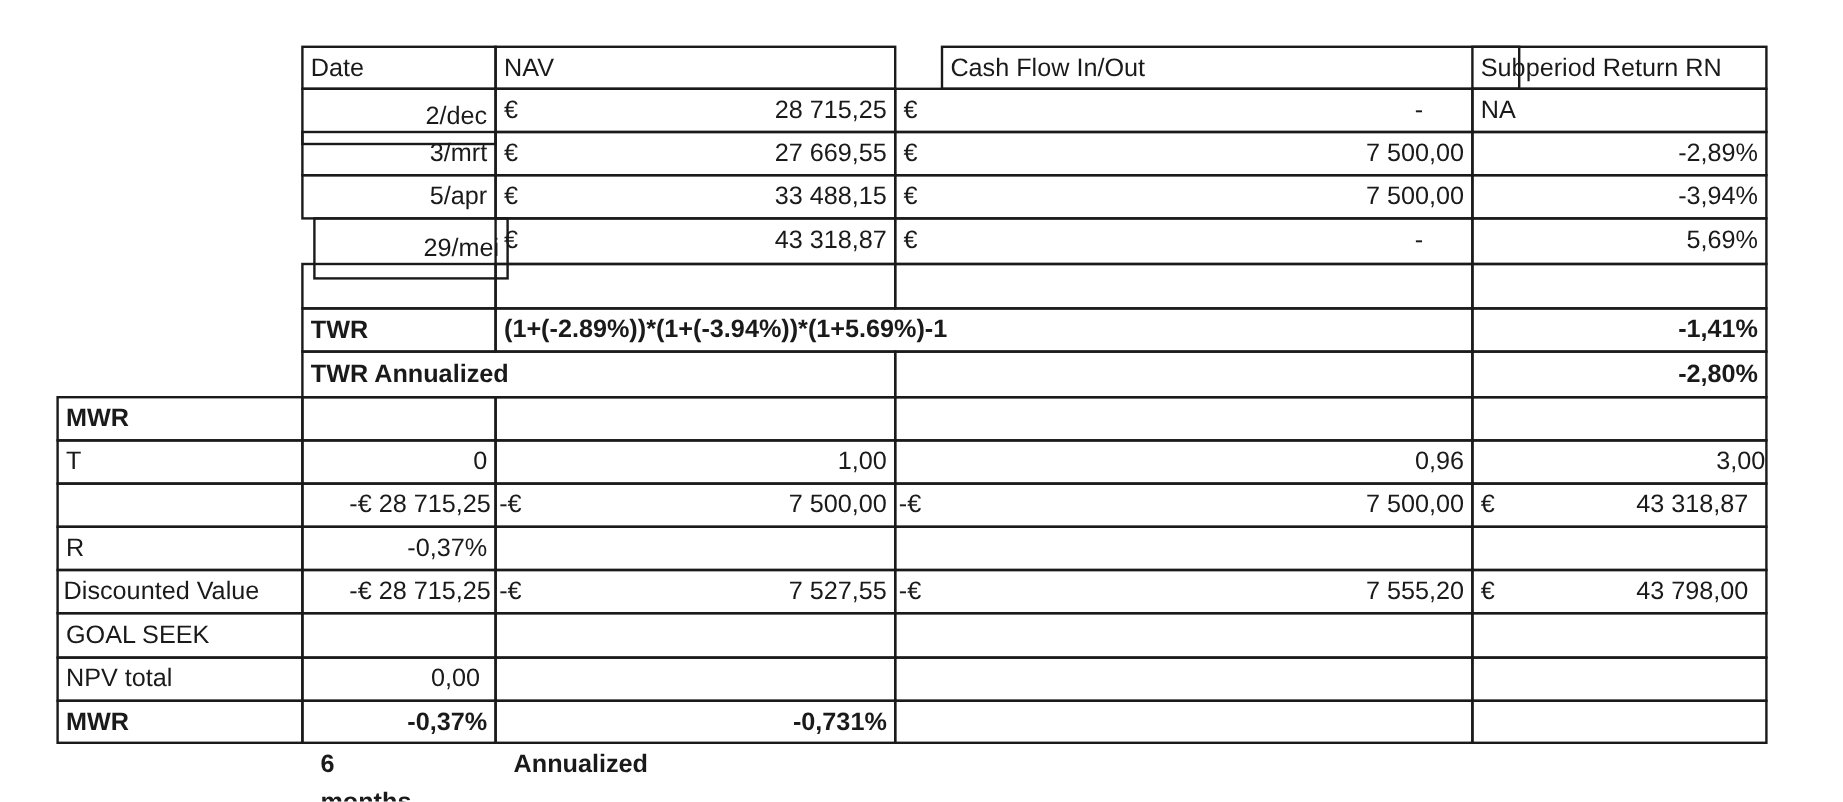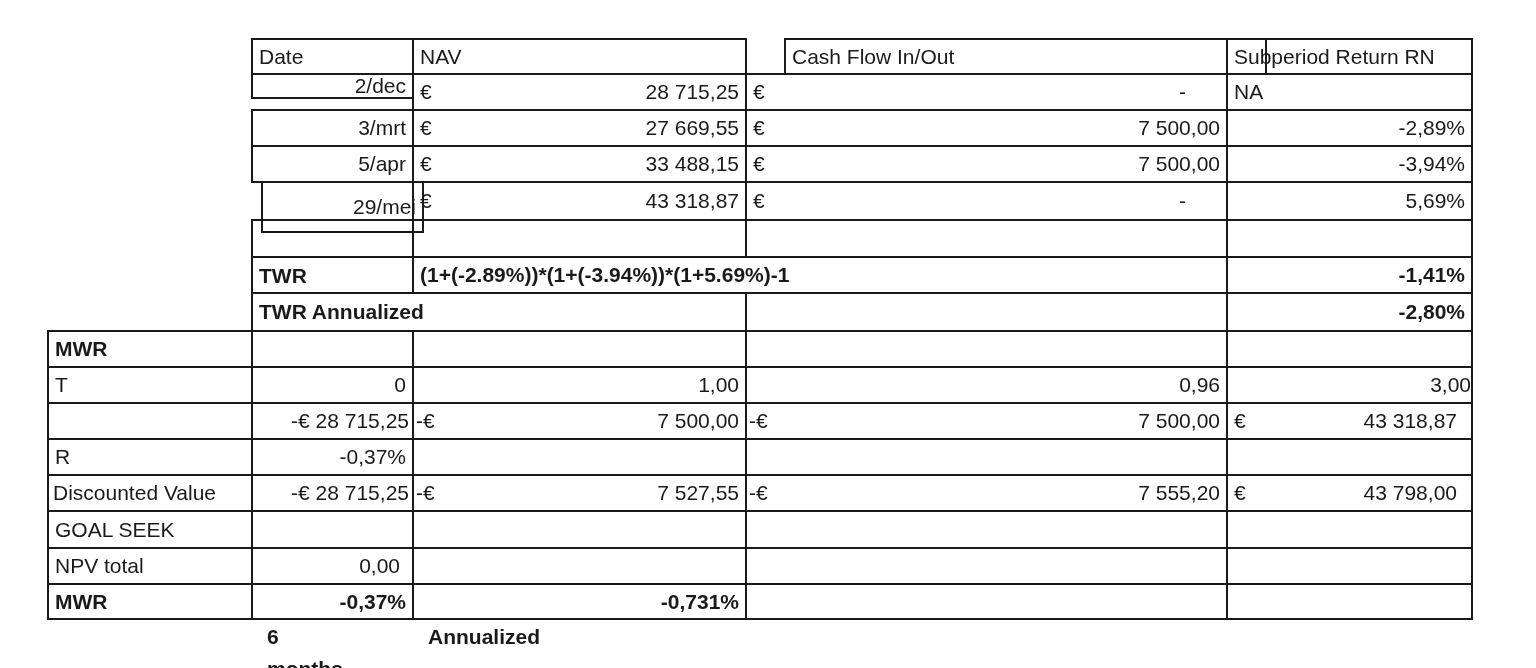--- a/index.html
+++ b/index.html
@@ -57,21 +57,21 @@
   <div class="cell" style="left:412px;top:38px;width:335px;height:37px;">
       <span>NAV</span>
     </div>
   <div class="cell" style="left:745px;top:38px;width:483px;height:37px;margin-left:39px;">
       <span>Cash Flow In/Out</span>
     </div>
   <div class="cell" style="left:1226px;top:38px;width:247px;height:37px;">
       <span>Subperiod Return RN</span>
     </div>
 
-  <div class="cell right" style="left:251px;top:73px;width:163px;height:26px;padding-left:19px;">
+  <div class="cell right" style="left:251px;top:73px;width:163px;height:48px;padding-left:19px;">
       <span>2/dec</span>
     </div>
   <div class="cell right" style="left:412px;top:73px;width:335px;height:38px;">
       <span class="cur">€</span>
       <span>28 715,25</span>
     </div>
   <div class="cell right" style="left:745px;top:73px;width:483px;height:38px;padding-right:40px;">
       <span class="cur">€</span>
       <span>-</span>
     </div>

